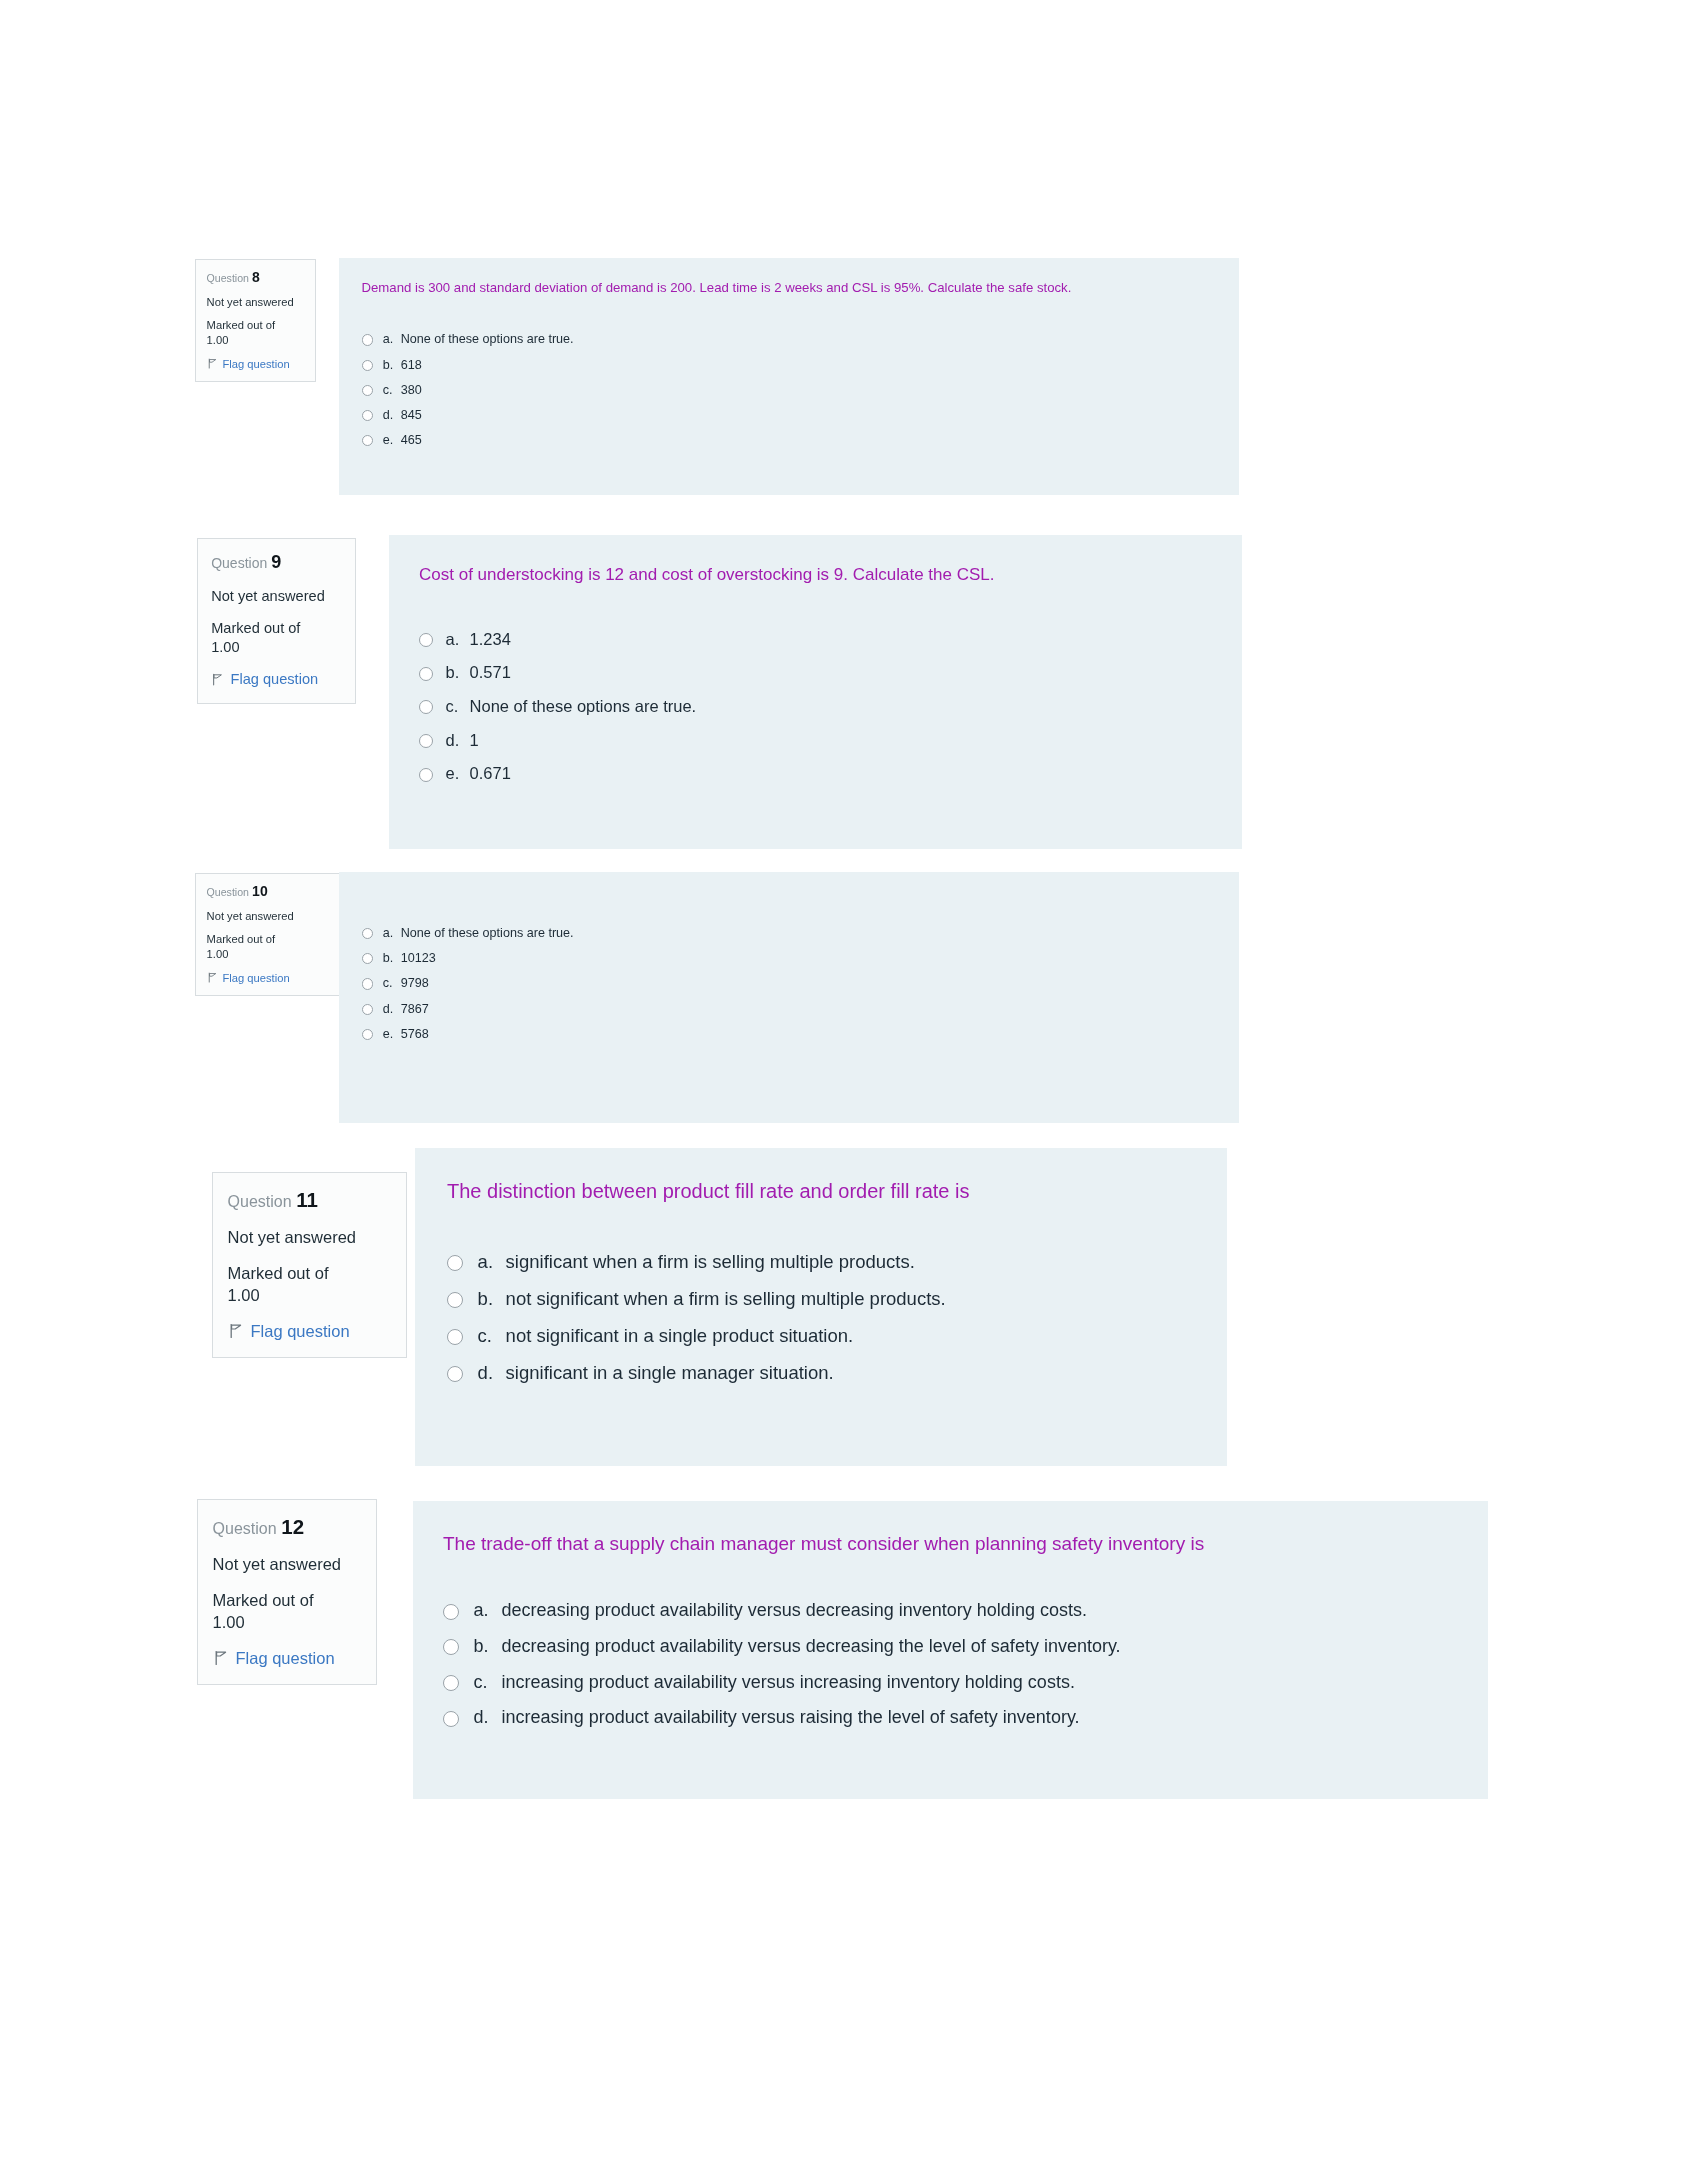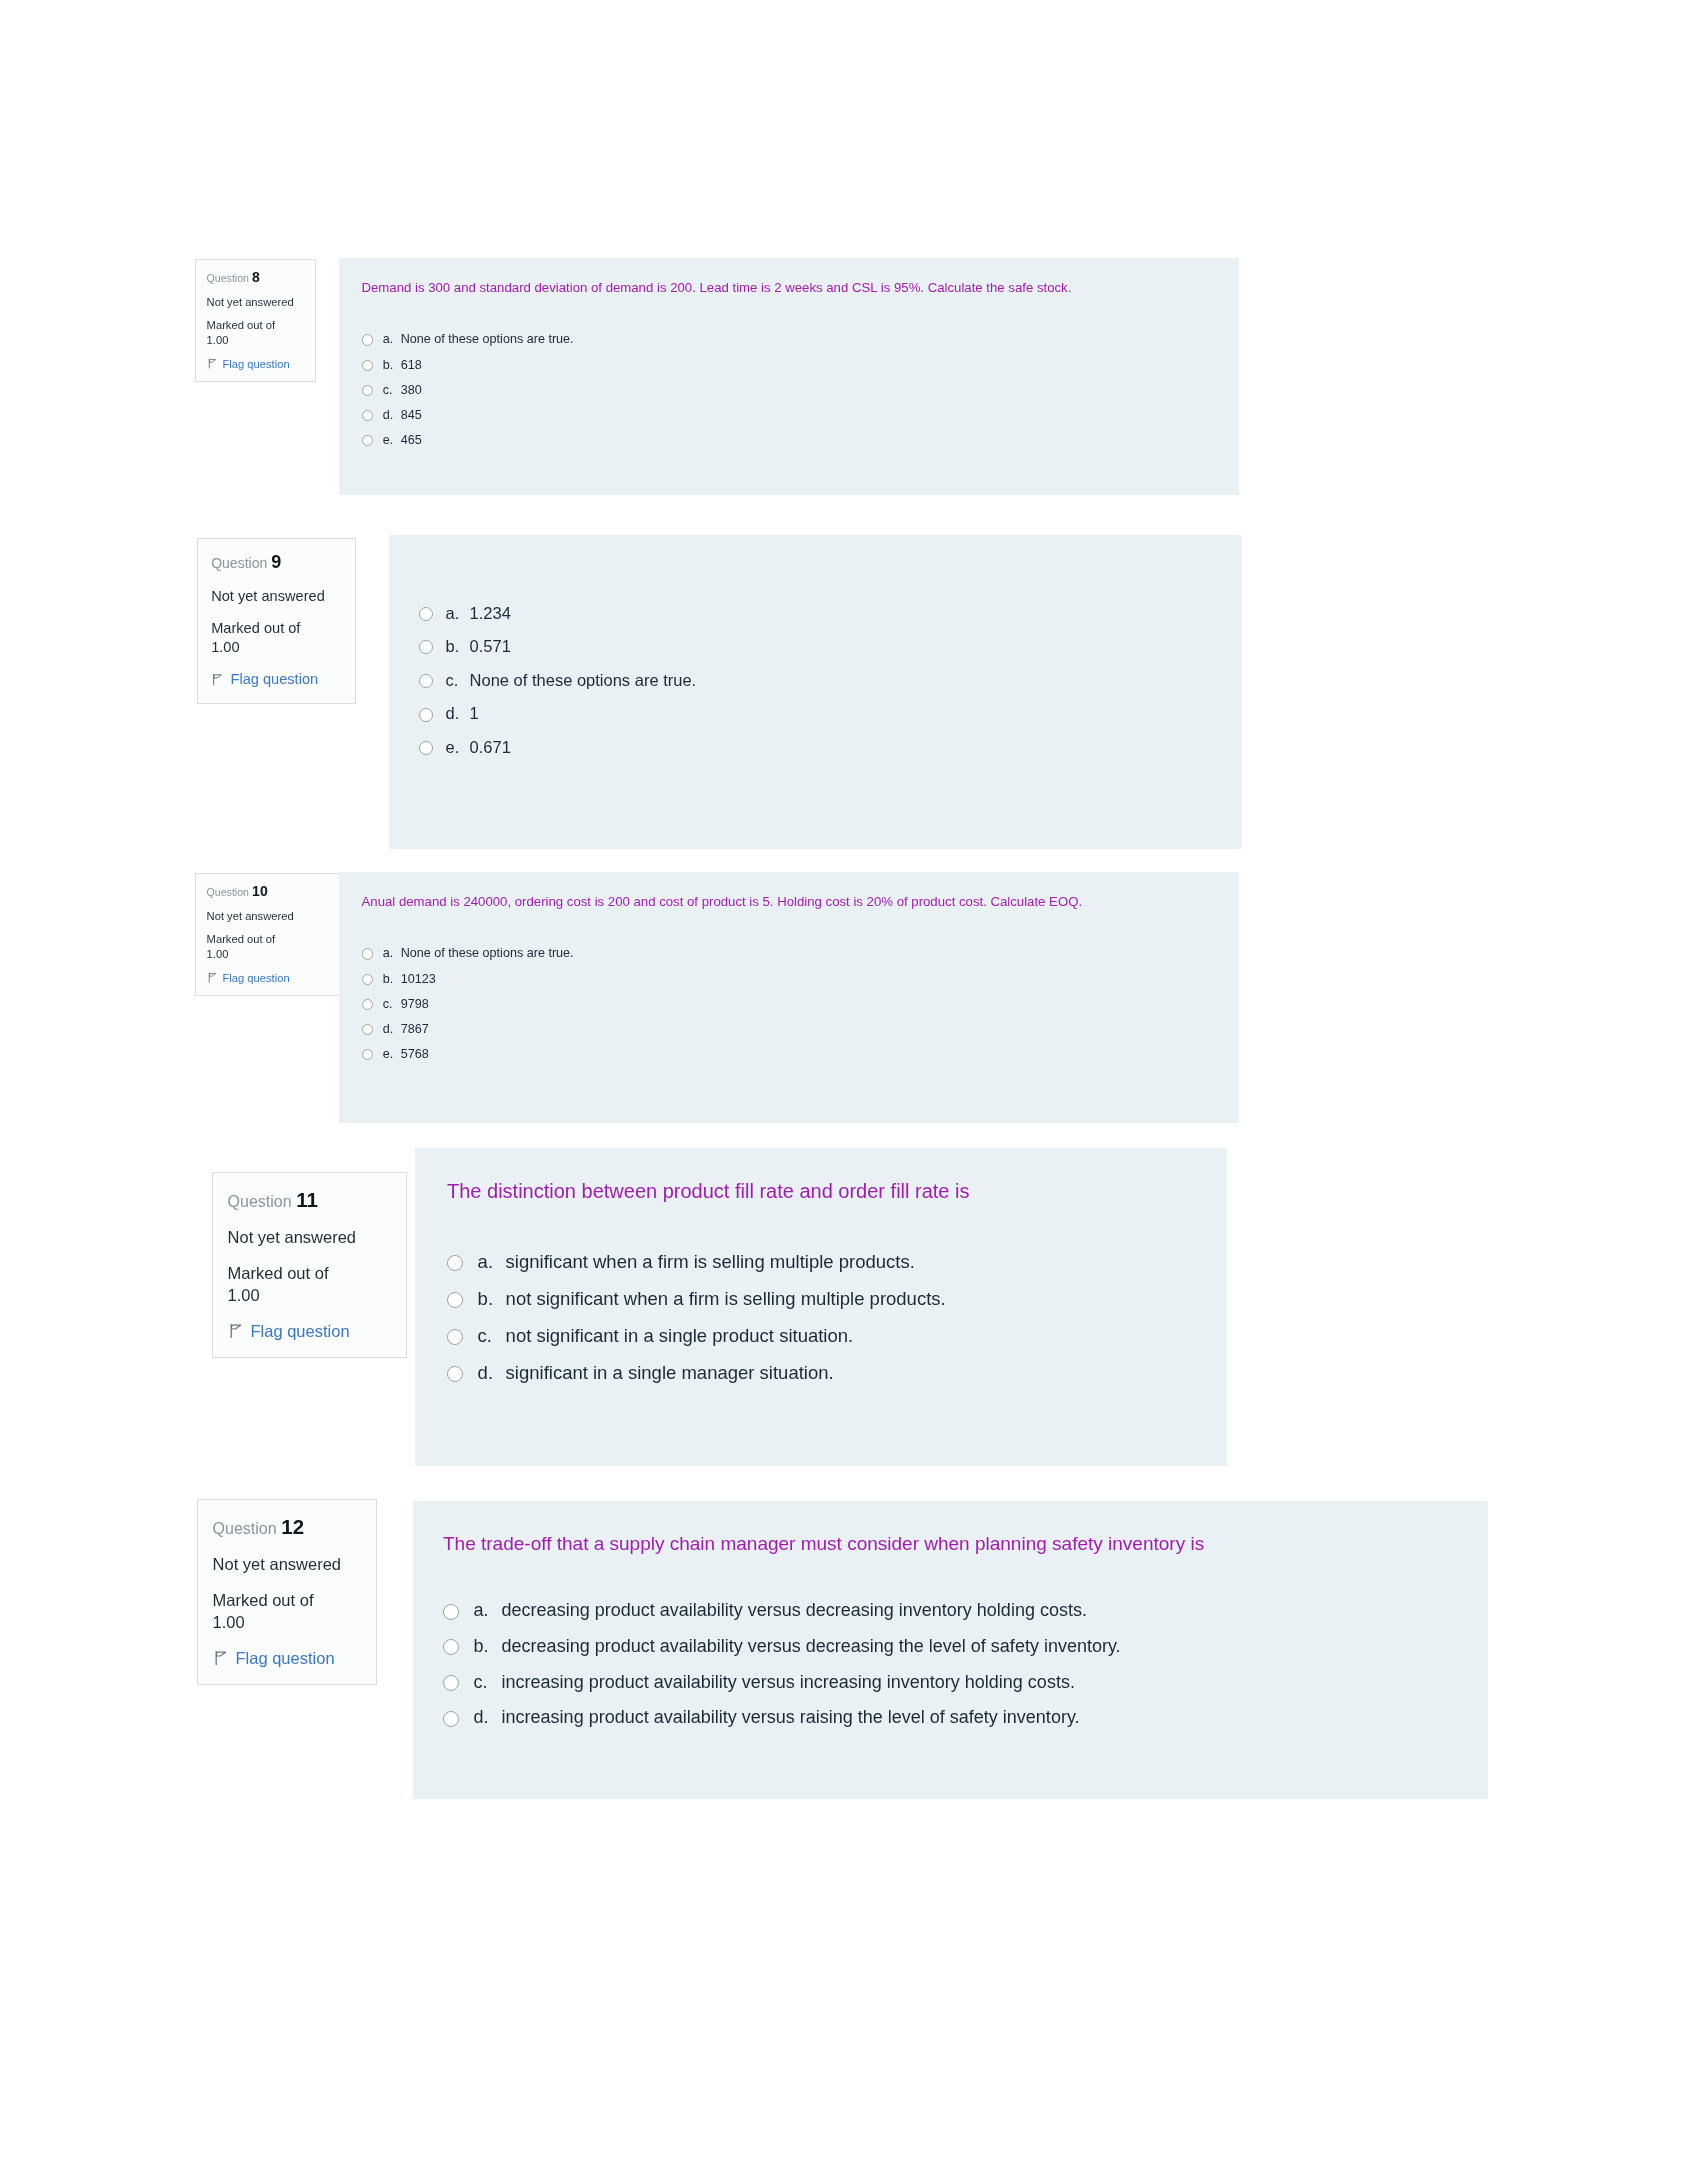--- a/index.html
+++ b/index.html
@@ -227,20 +227,21 @@
             <svg width="13.2" height="13.2" viewBox="0 0 16 16" aria-hidden="true">
               <path d="M3.2 1.6 L3.2 14.4" stroke="#5a6view" stroke-width="1.2" fill="none"></path>
               <path d="M3.2 1.6 L3.2 14.4" stroke="#6b757c" stroke-width="1.3" fill="none" stroke-linecap="round"></path>
               <path d="M3.6 2.2 L12.6 2.2 L7.2 6.0 L3.6 6.0 Z" fill="none" stroke="#6b757c" stroke-width="1.2" stroke-linejoin="round"></path>
             </svg>
           </span>    
           <span>Flag question</span>  
         </div>
       </div>
       <div class="qpanel">  
+        <div class="qtext">Cost of understocking is 12 and cost of overstocking is 9. Calculate the CSL.</div>  
         <ul class="answers">
           <li class="ans">  
             <span class="radio"></span>  
             <span class="ans-letter">a.</span>  
             <span class="ans-text">1.234</span>
           </li>
           <li class="ans">  
             <span class="radio"></span>  
             <span class="ans-letter">b.</span>  
             <span class="ans-text">0.571</span>
@@ -273,21 +274,20 @@
             <svg width="11.2" height="11.2" viewBox="0 0 16 16" aria-hidden="true">
               <path d="M3.2 1.6 L3.2 14.4" stroke="#5a6view" stroke-width="1.2" fill="none"></path>
               <path d="M3.2 1.6 L3.2 14.4" stroke="#6b757c" stroke-width="1.3" fill="none" stroke-linecap="round"></path>
               <path d="M3.6 2.2 L12.6 2.2 L7.2 6.0 L3.6 6.0 Z" fill="none" stroke="#6b757c" stroke-width="1.2" stroke-linejoin="round"></path>
             </svg>
           </span>    
           <span>Flag question</span>  
         </div>
       </div>
       <div class="qpanel">  
-        <div class="qtext">Anual demand is 240000, ordering cost is 200 and cost of product is 5. Holding cost is 20% of product cost. Calculate EOQ.</div>  
         <ul class="answers">
           <li class="ans">  
             <span class="radio"></span>  
             <span class="ans-letter">a.</span>  
             <span class="ans-text">None of these options are true.</span>
           </li>
           <li class="ans">  
             <span class="radio"></span>  
             <span class="ans-letter">b.</span>  
             <span class="ans-text">10123</span>

